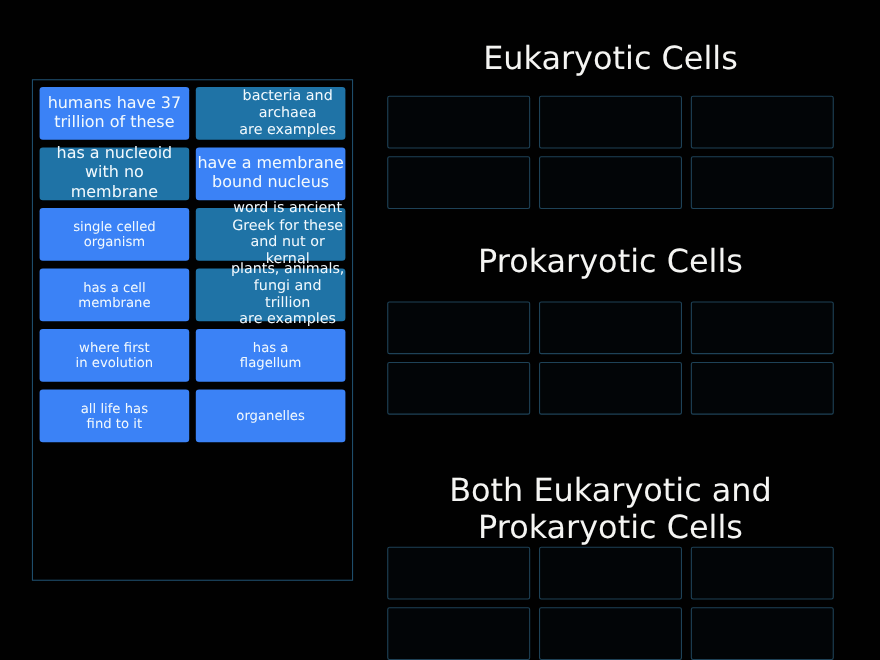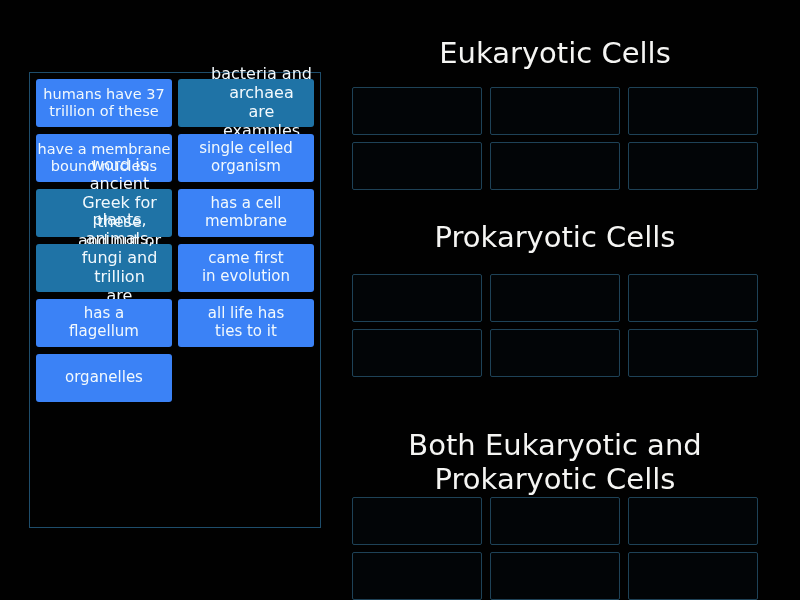--- a/index.html
+++ b/index.html
@@ -40,23 +40,23 @@
     text-align: center;
     border-radius: 3px;
     color: #f2f9fd;
     white-space: pre-line;
     line-height: 1.18;
     cursor: grab;
     user-select: none;
   }
   .card.shade-light { background: #3b82f6; }
   .card.shade-dark  { background: #1f73a6; }
-  .card.size-lg { font-size: 15px; }
+  .card.size-lg { font-size: 12px; }
   .card.size-md { font-size: 14.5px; }
-  .card.size-sm { font-size: 16px; padding-left: 31px; }
+  .card.size-sm { font-size: 13px; padding-left: 31px; }
 
   
   .group-section {
     position: absolute;
     left: 352px;
     width: 414px;
   }
   .group-title {
     width: 406px;
     text-align: center;
@@ -87,38 +87,40 @@
 </style>
 </head>
 <body>
 
 <div id="stage">
   <div id="source-panel">
       <div class="card shade-light size-md">humans have 37
 trillion of these</div>
       <div class="card shade-dark size-sm">bacteria and archaea
 are examples</div>
+      <div class="card shade-dark size-md">has a nucleoid
+with no membrane</div>
       <div class="card shade-light size-md">have a membrane
 bound nucleus</div>
       <div class="card shade-light size-lg">single celled
 organism</div>
       <div class="card shade-dark size-sm">word is ancient
 Greek for these
 and nut or kernal</div>
       <div class="card shade-light size-lg">has a cell
 membrane</div>
       <div class="card shade-dark size-sm">plants, animals,
 fungi and trillion
 are examples</div>
-      <div class="card shade-light size-lg">came first
+      <div class="card shade-light size-lg">where first
 in evolution</div>
       <div class="card shade-light size-lg">has a
 flagellum</div>
       <div class="card shade-light size-lg">all life has
-ties to it</div>
+find to it</div>
       <div class="card shade-light size-lg">organelles</div>
     </div>
   <div id="groups-root">
       <div class="group-section" id="group-0">
         <div class="group-title">Eukaryotic Cells</div>
         <div class="slot-grid">
           <div class="drop-slot"></div>
           <div class="drop-slot"></div>
           <div class="drop-slot"></div>
           <div class="drop-slot"></div>

